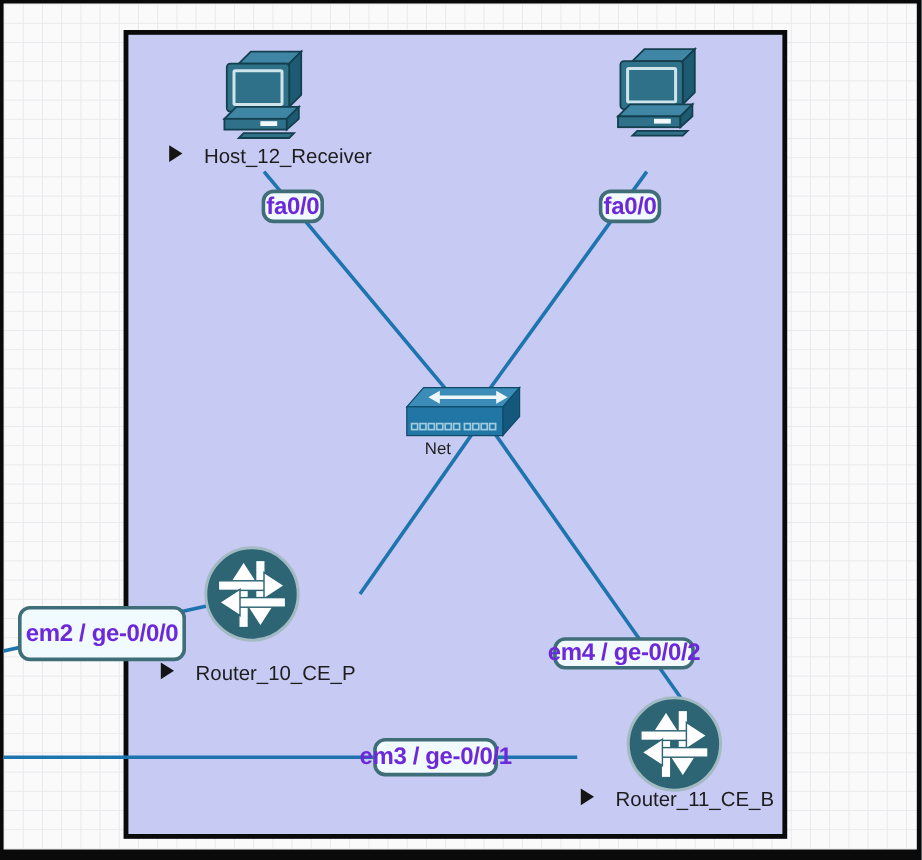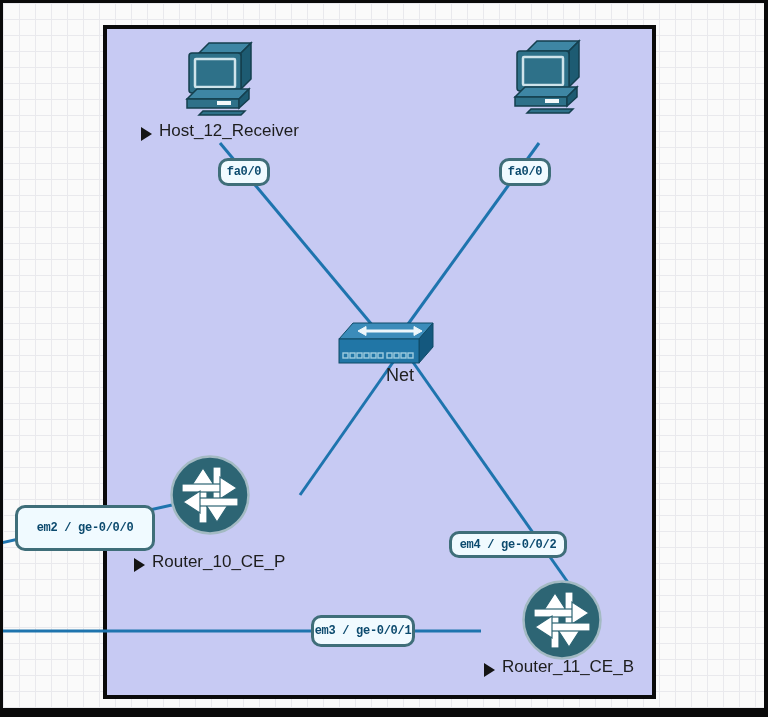--- a/index.html
+++ b/index.html
@@ -23,37 +23,36 @@
     position:absolute;left:100px;top:22px;width:553px;height:674px;
     box-sizing:border-box;border:4px solid #0a0a0a;background:#c7caf3;
     z-index:1;
   }
   svg.links{position:absolute;left:0;top:0;z-index:2;}
   .node-icon{position:absolute;z-index:4;}
   .pill{
     position:absolute;z-index:5;box-sizing:border-box;
     display:flex;align-items:center;justify-content:center;
     background:#f0faff;border:3px solid #3f6e79;border-radius:10px;
-    font-weight:bold;font-size:12px;color:#0c4a6e;white-space:nowrap;
+    font-weight:bold;font-size:20px;color:#6d28d9;white-space:nowrap;
     letter-spacing:-0.3px;
-    font-family:Liberation Mono, monospace;
   }
   .node-label{
-    position:absolute;z-index:6;display:flex;align-items:flex-end;gap:7px;
+    position:absolute;z-index:6;display:flex;align-items:flex-start;gap:18px;
     font-size:17px;color:#1d1d1d;white-space:nowrap;
   }
   .tri{
     width:0;height:0;flex:0 0 auto;
     border-left:11px solid #141414;
     border-top:7px solid transparent;
     border-bottom:7px solid transparent;
   }
   .net-label{
-    position:absolute;z-index:6;font-size:18px;color:#222;
-    width:60px;text-align:right;
+    position:absolute;z-index:6;font-size:14px;color:#222;
+    width:60px;text-align:left;
   }
 </style>
 </head>
 <body>
 
 <div class="canvas">
 
   <div class="region"></div>
 
   <svg class="links" width="768" height="717" viewBox="0 0 768 717">
@@ -148,21 +147,21 @@
     </g>
   </svg>
 
   <div class="pill" style="left:215px;top:155px;width:52px;height:28px">fa0/0</div>
 
   <div class="pill" style="left:496px;top:155px;width:52px;height:28px">fa0/0</div>
 
 
   <div class="pill" style="left:12px;top:502px;width:140px;height:46px">em2 / ge-0/0/0</div>
 
-  <div class="pill" style="left:446px;top:528px;width:118px;height:27px">em4 / ge-0/0/2</div>
+  <div class="pill" style="left:458px;top:528px;width:118px;height:27px">em4 / ge-0/0/2</div>
 
   <div class="pill" style="left:308px;top:612px;width:104px;height:32px">em3 / ge-0/0/1</div>
 
   <div class="node-label" style="left:138px;top:118px">
     <span class="tri"></span>
     <span>Host_12_Receiver</span>
   </div>
 
 
   <div class="net-label" style="left:351px;top:362px">Net</div>

